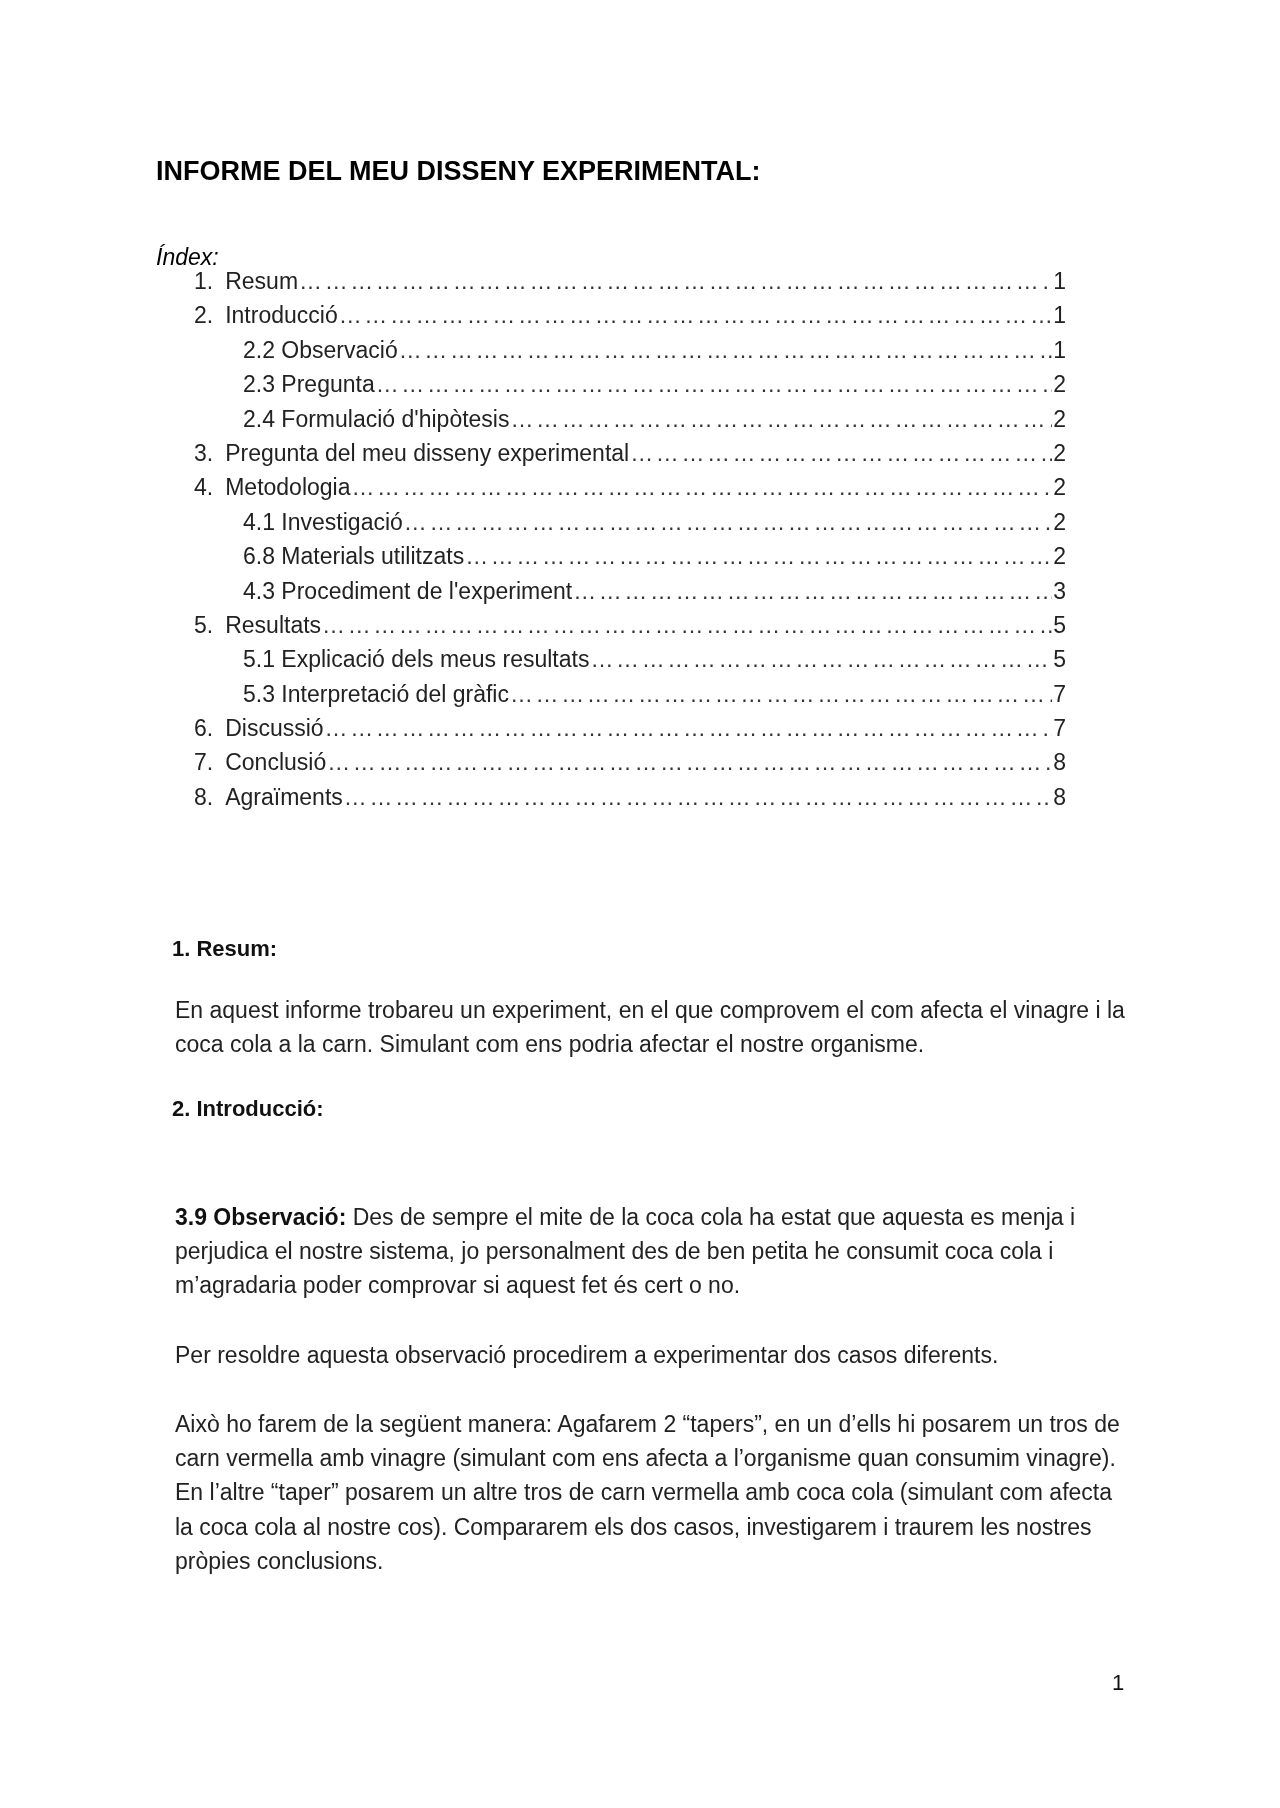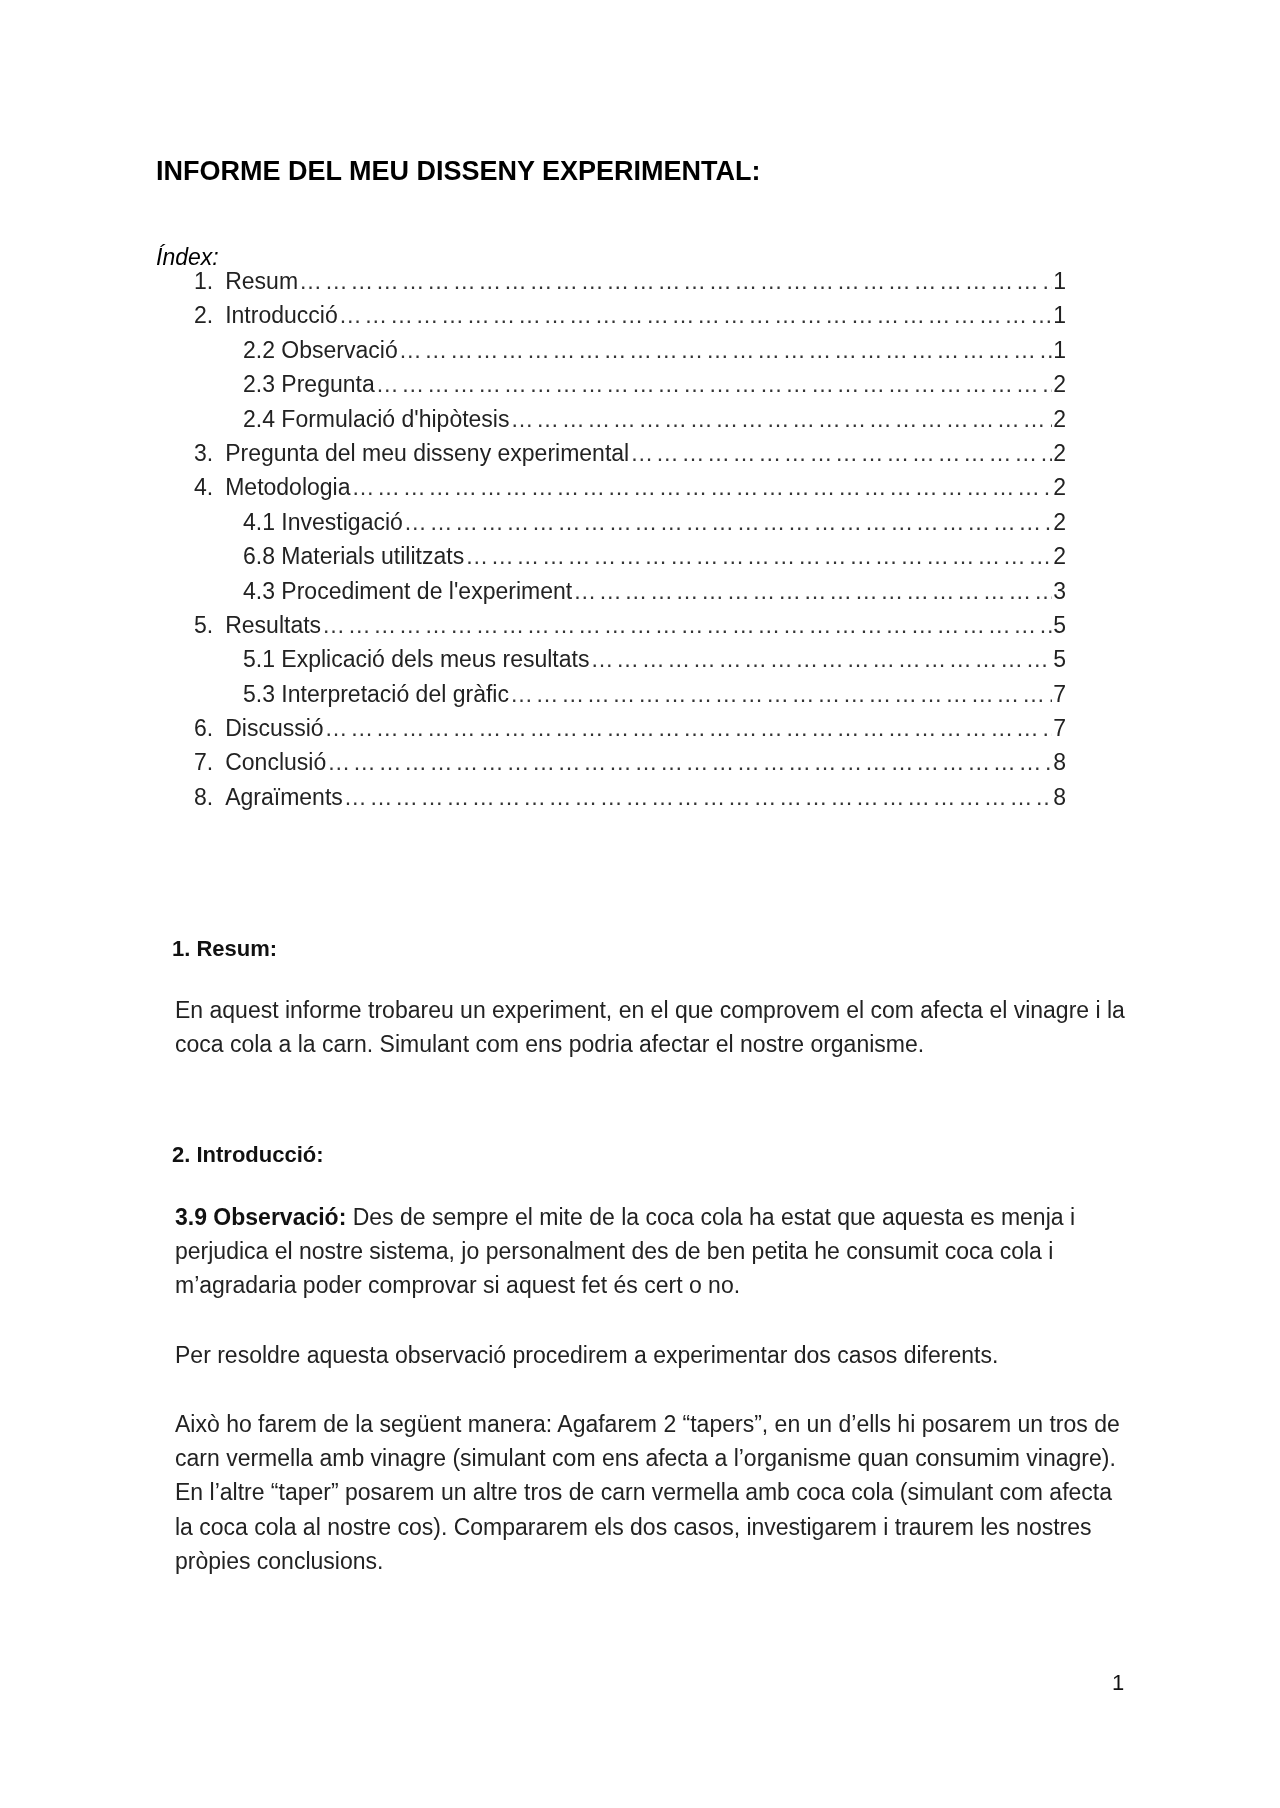--- a/index.html
+++ b/index.html
@@ -209,21 +209,21 @@
       <span class="toc-label">Agraïments</span>
       <span class="toc-dots"></span>
       <span class="toc-page">8</span>
     </li>
   </ul>
 
   <h2 class="section-heading" style="top:920px;">1. Resum:</h2>
 
   <p class="para" style="top:985px;">En aquest informe trobareu un experiment, en el que comprovem el com afecta el vinagre i la coca cola a la carn. Simulant com ens podria afectar el nostre organisme.</p>
 
-  <h2 class="section-heading" style="top:1126px;">2. Introducció:</h2>
+  <h2 class="section-heading" style="top:1080px;">2. Introducció:</h2>
 
   <p class="para" style="top:1192px;"><b>3.9 Observació:</b><span> Des de sempre el mite de la coca cola ha estat que aquesta es menja i perjudica el nostre sistema, jo personalment des de ben petita he consumit coca cola i m’agradaria poder comprovar si aquest fet és cert o no.</span></p>
 
   <p class="para" style="top:1330px;">Per resoldre aquesta observació procedirem a experimentar dos casos diferents.</p>
 
   <p class="para" style="top:1399px;">Això ho farem de la següent manera: Agafarem 2 “tapers”, en un d’ells hi posarem un tros de carn vermella amb vinagre (simulant com ens afecta a l’organisme quan consumim vinagre). En l’altre “taper” posarem un altre tros de carn vermella amb coca cola (simulant com afecta la coca cola al nostre cos). Compararem els dos casos, investigarem i traurem les nostres pròpies conclusions.</p>
 
   <div class="page-number">1</div>
 </div>
 

